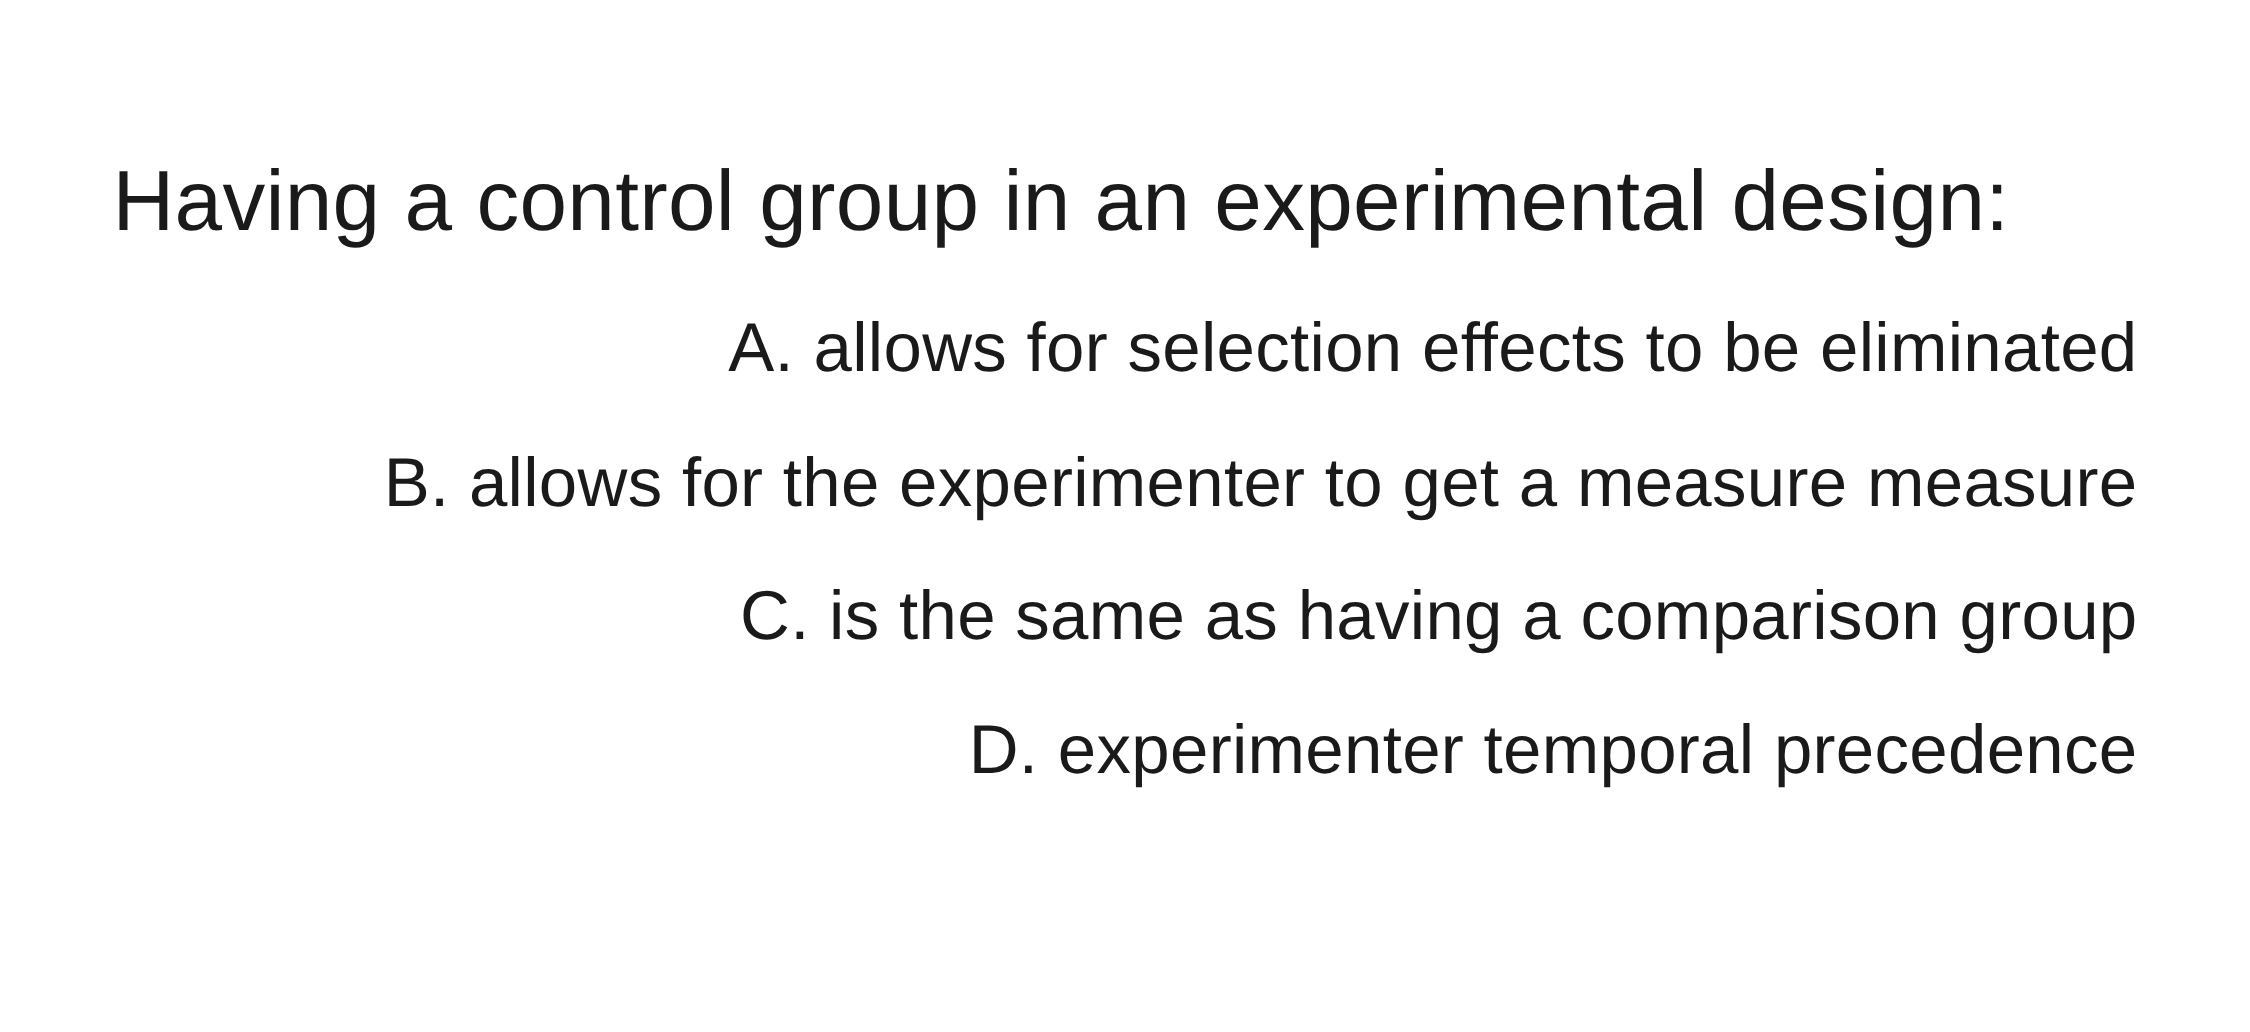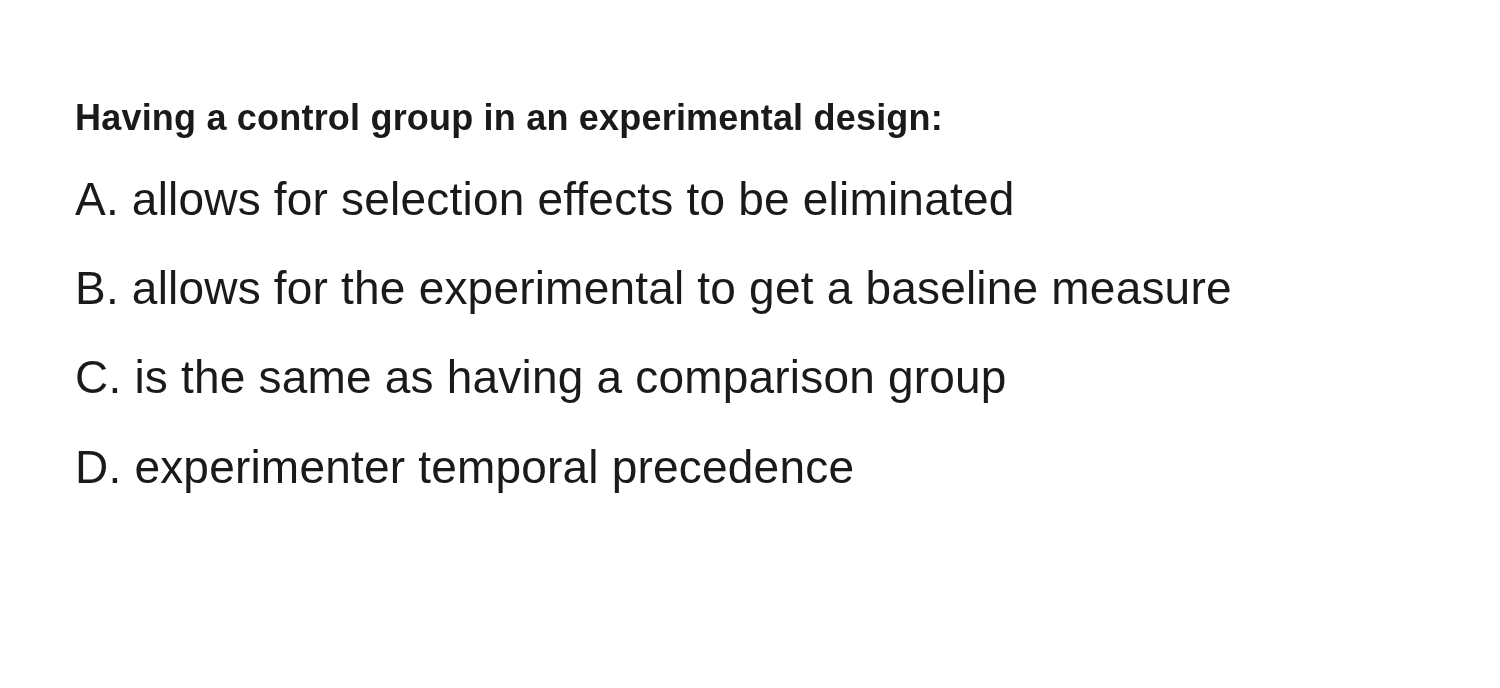--- a/index.html
+++ b/index.html
@@ -9,34 +9,35 @@
     }
     body {
       width: 1500px;
       height: 688px;
       background: #ffffff;
       font-family: -apple-system, BlinkMacSystemFont, "Segoe UI", Helvetica, Arial, sans-serif;
       padding: 90px 75px 60px 75px;
       color: #1a1a1a;
     }
     .question-stem {
-      font-size: 36px;
+      font-size: 57px;
       line-height: 1.55;
       letter-spacing: 0.2px;
       margin-bottom: 18px;
-      font-weight: 700;
+      font-weight: 400;
     }
     .option {
       font-size: 46px;
       line-height: 1.55;
       letter-spacing: 0.2px;
       margin-bottom: 18px;
       font-weight: 400;
+      text-align: right;
     }
   </style>
 </head>
 <body>
 
 <div class="question-stem">Having a control group in an experimental design:</div>
 <div class="option">A. allows for selection effects to be eliminated</div>
-<div class="option">B. allows for the experimental to get a baseline measure</div>
+<div class="option">B. allows for the experimenter to get a measure measure</div>
 <div class="option">C. is the same as having a comparison group</div>
 <div class="option">D. experimenter temporal precedence</div>
 
 </body></html>

